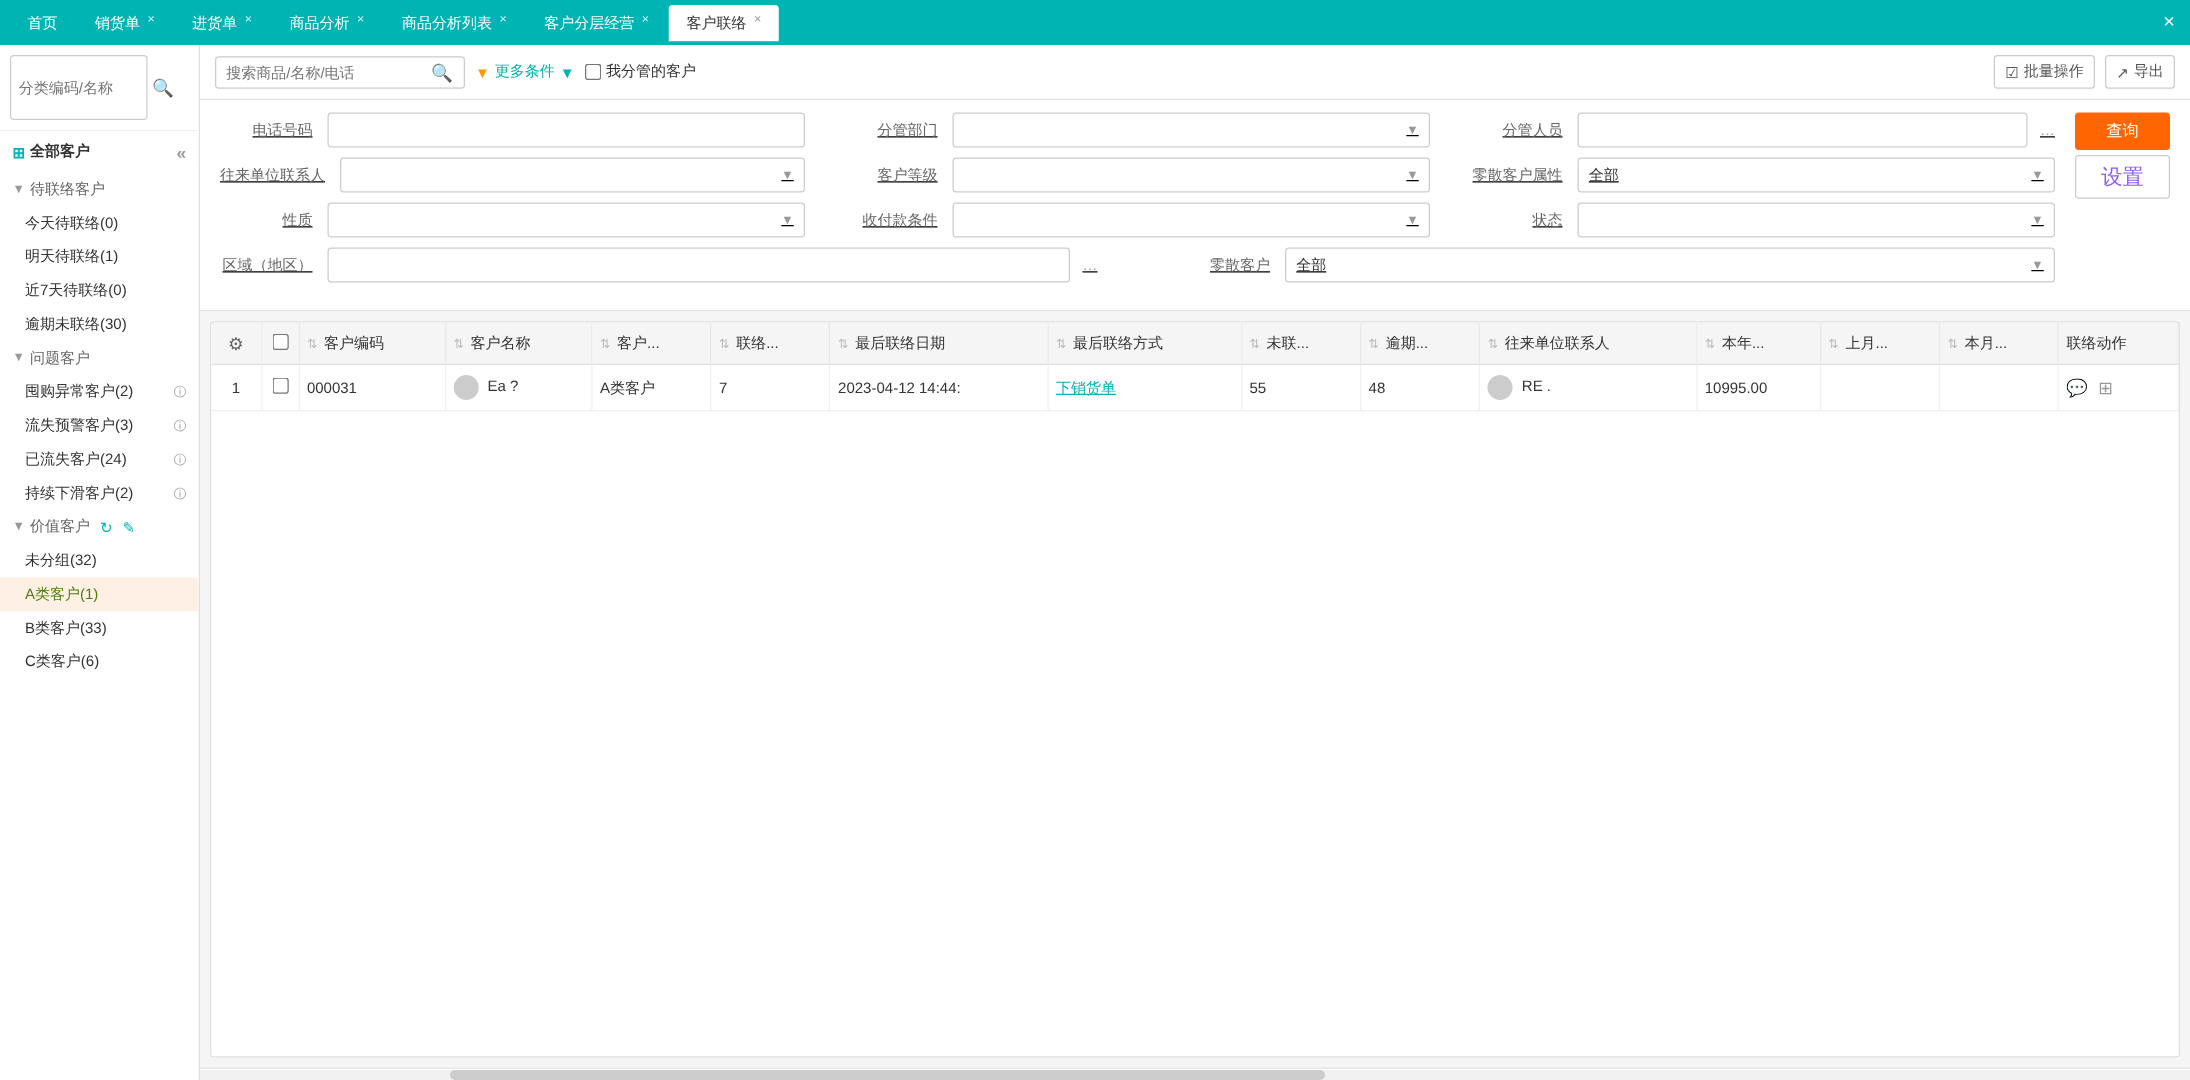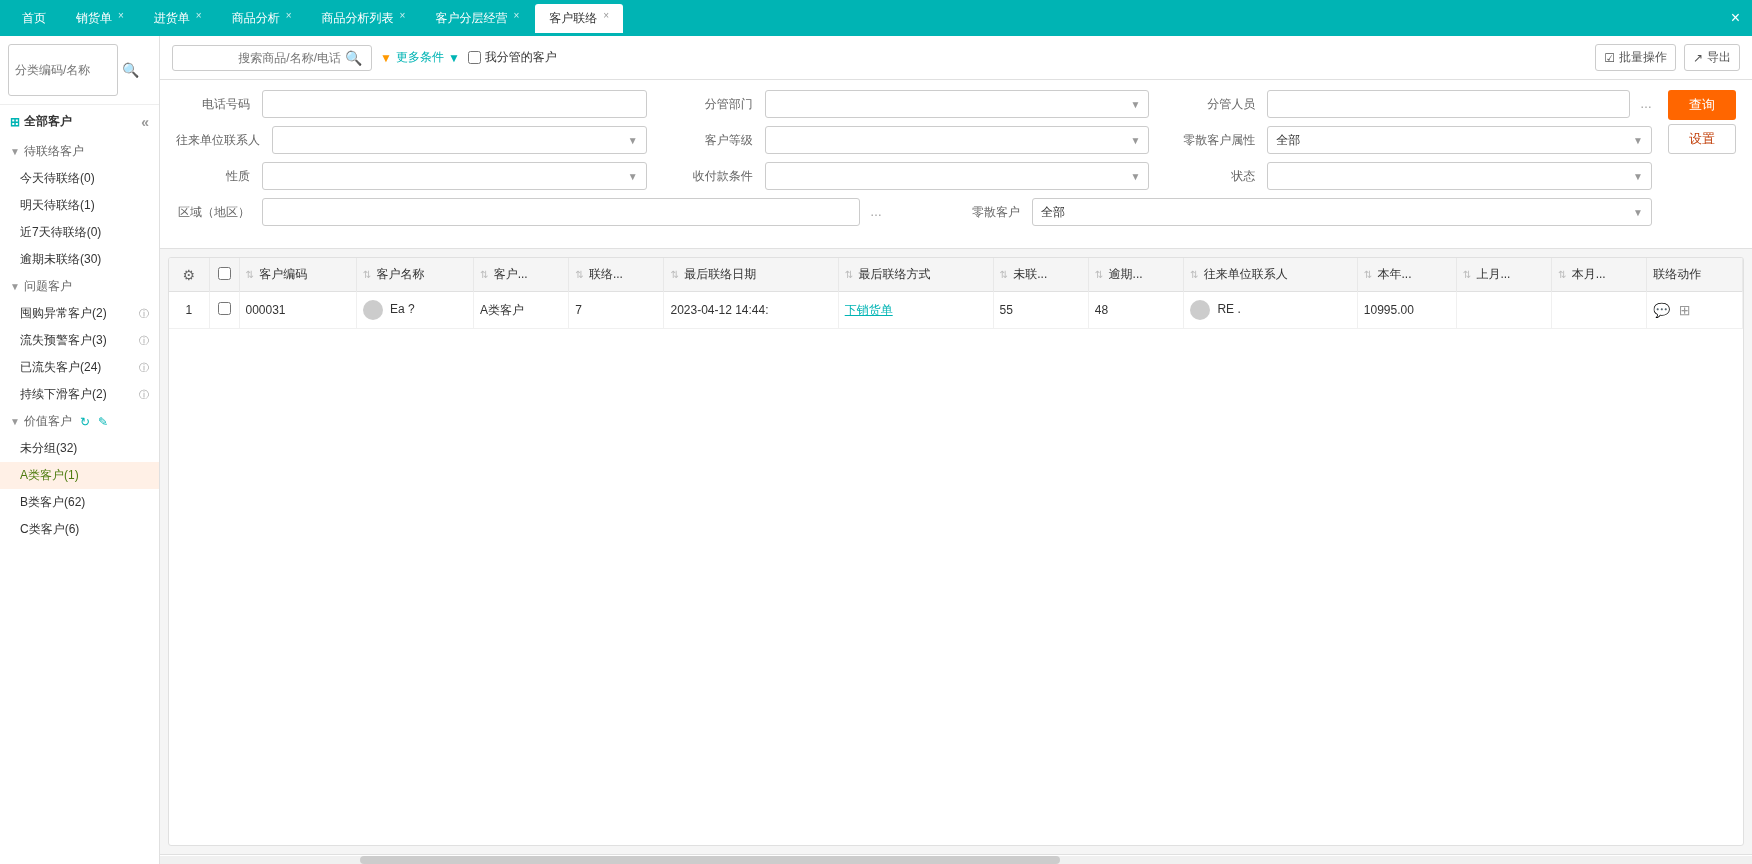--- a/index.html
+++ b/index.html
@@ -123,21 +123,20 @@
       border-radius: 3px;
       padding: 4px 8px;
       width: 200px;
     }
     .toolbar-search input {
       border: none;
       outline: none;
       font-size: 12px;
       width: 160px;
       color: #15803d;
-      text-align: right;
     }
     .toolbar-search .search-icon { color: #00b4b4; font-size: 14px; cursor: pointer; }
     .filter-btn {
       display: flex;
       align-items: center;
       gap: 4px;
       color: #00b4b4;
       cursor: pointer;
       font-size: 12px;
     }
@@ -176,20 +175,21 @@
     .filter-panel {
       background: #fff;
       padding: 10px 16px;
       border-bottom: 1px solid #e0e0e0;
     }
     .filter-row {
       display: flex;
       align-items: center;
       margin-bottom: 8px;
       gap: 0;
+      text-decoration: underline;
     }
     .filter-row:last-child { margin-bottom: 12px; justify-content: flex-end; }
     .filter-item {
       display: flex;
       align-items: center;
       flex: 1;
       gap: 6px;
       min-width: 0;
     }
     .filter-label {
@@ -235,26 +235,26 @@
       color: #fff;
       border: none;
       border-radius: 3px;
       padding: 6px 20px;
       cursor: pointer;
       font-size: 13px;
       white-space: nowrap;
     }
     .settings-btn {
       background: #fff;
-      color: #c2410c;
+      color: #8b5cf6;
       border: 1px solid #ccc;
       border-radius: 3px;
       padding: 5px 20px;
       cursor: pointer;
-      font-size: 13px;
+      font-size: 17px;
       white-space: nowrap;
     }
 
     
     .table-area {
       flex: 1;
       background: #fff;
       overflow: auto;
       margin: 8px;
       border: 1px solid #e0e0e0;
@@ -451,21 +451,21 @@
       <span style="color:#00b4b4;margin-left:4px;cursor:pointer;">↻</span>
       <span style="color:#00b4b4;margin-left:4px;cursor:pointer;">✎</span>
     </div>
     <div class="sidebar-item">
       <span>未分组(32)</span>
     </div>
     <div class="sidebar-item active">
       <span>A类客户(1)</span>
     </div>
     <div class="sidebar-item">
-      <span>B类客户(62)</span>
+      <span>B类客户(33)</span>
     </div>
     <div class="sidebar-item">
       <span>C类客户(6)</span>
     </div>
   </div>
 
   <div class="content">
 
     <div class="toolbar">
       <div class="toolbar-search">

